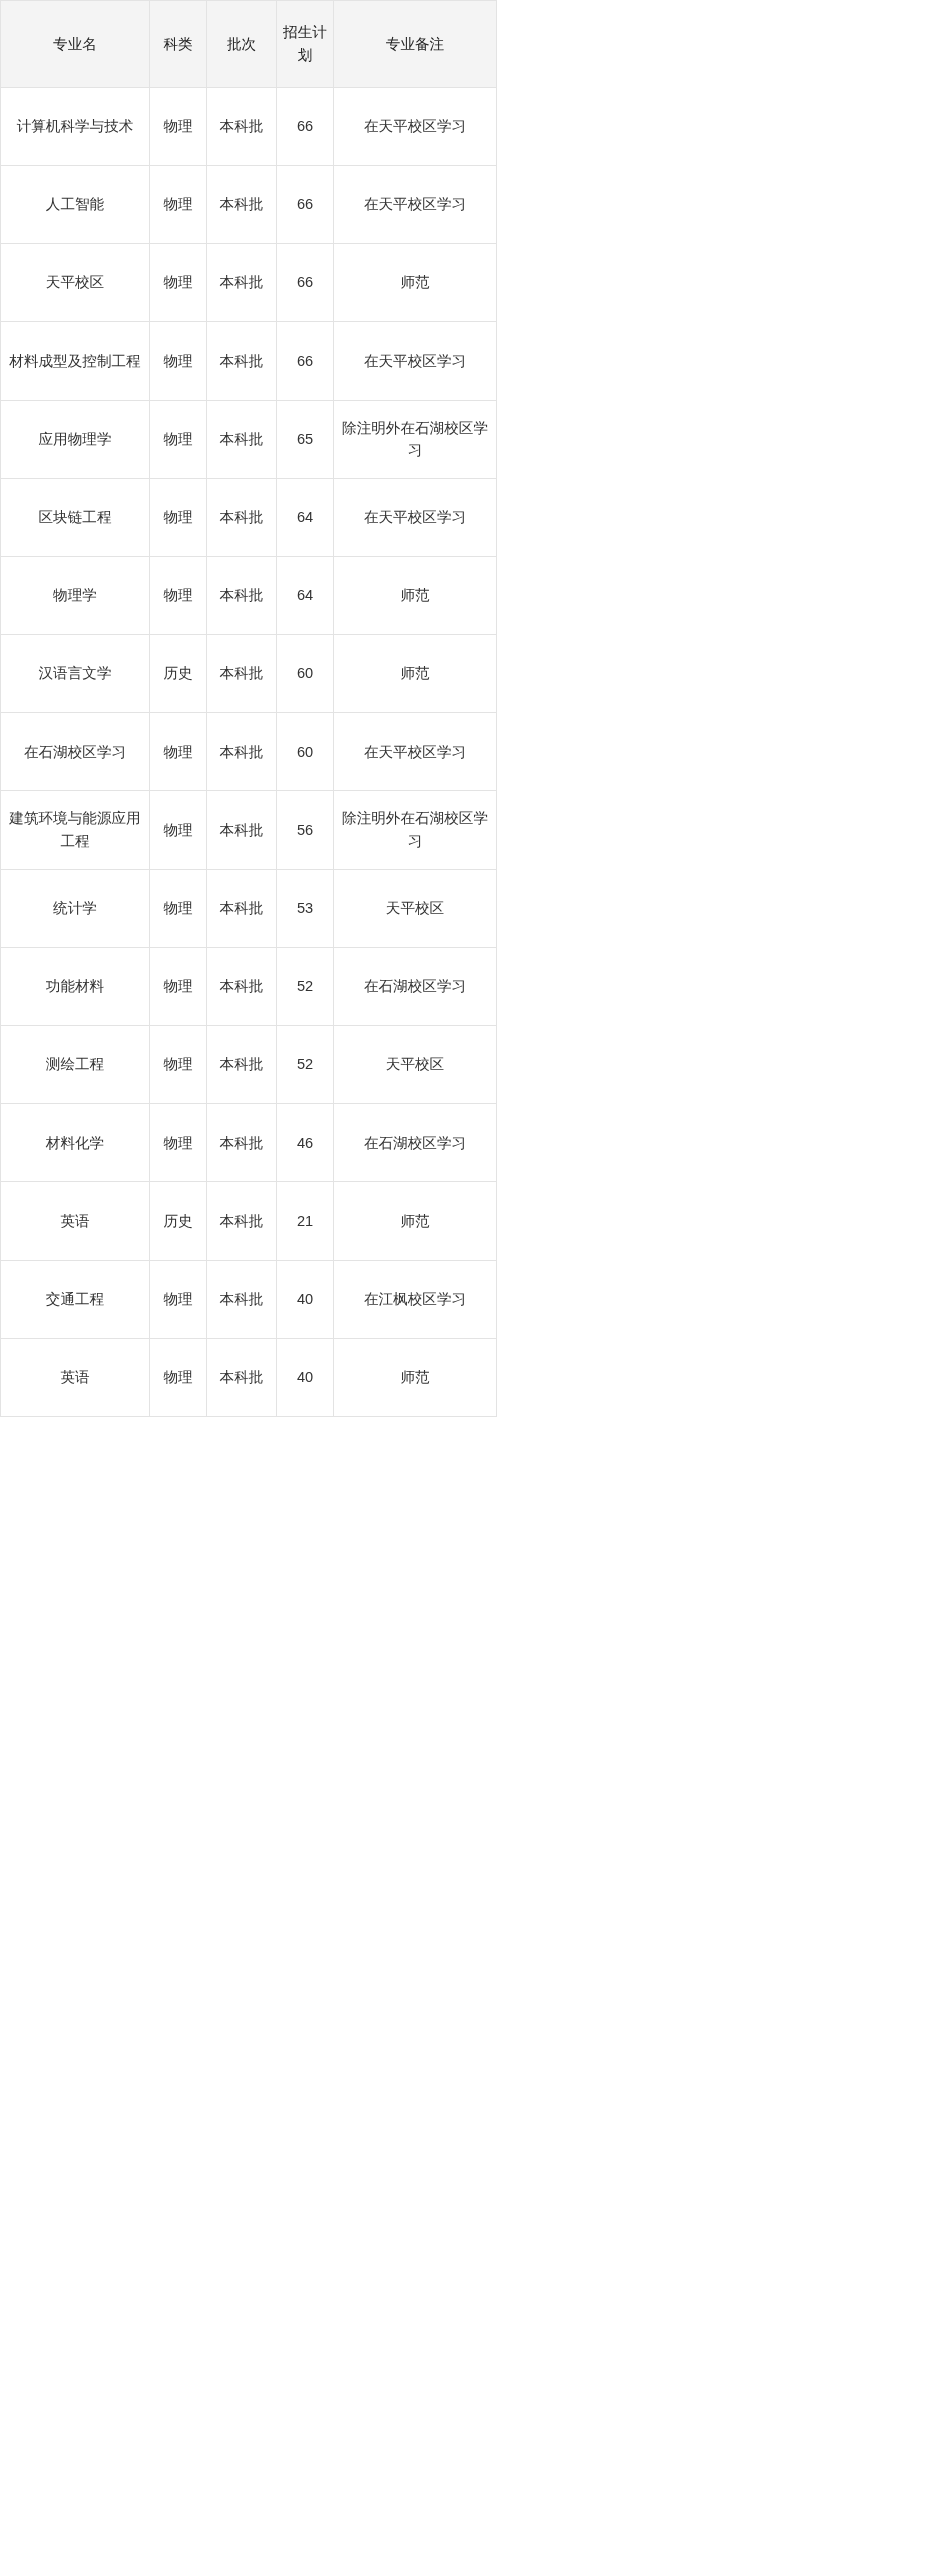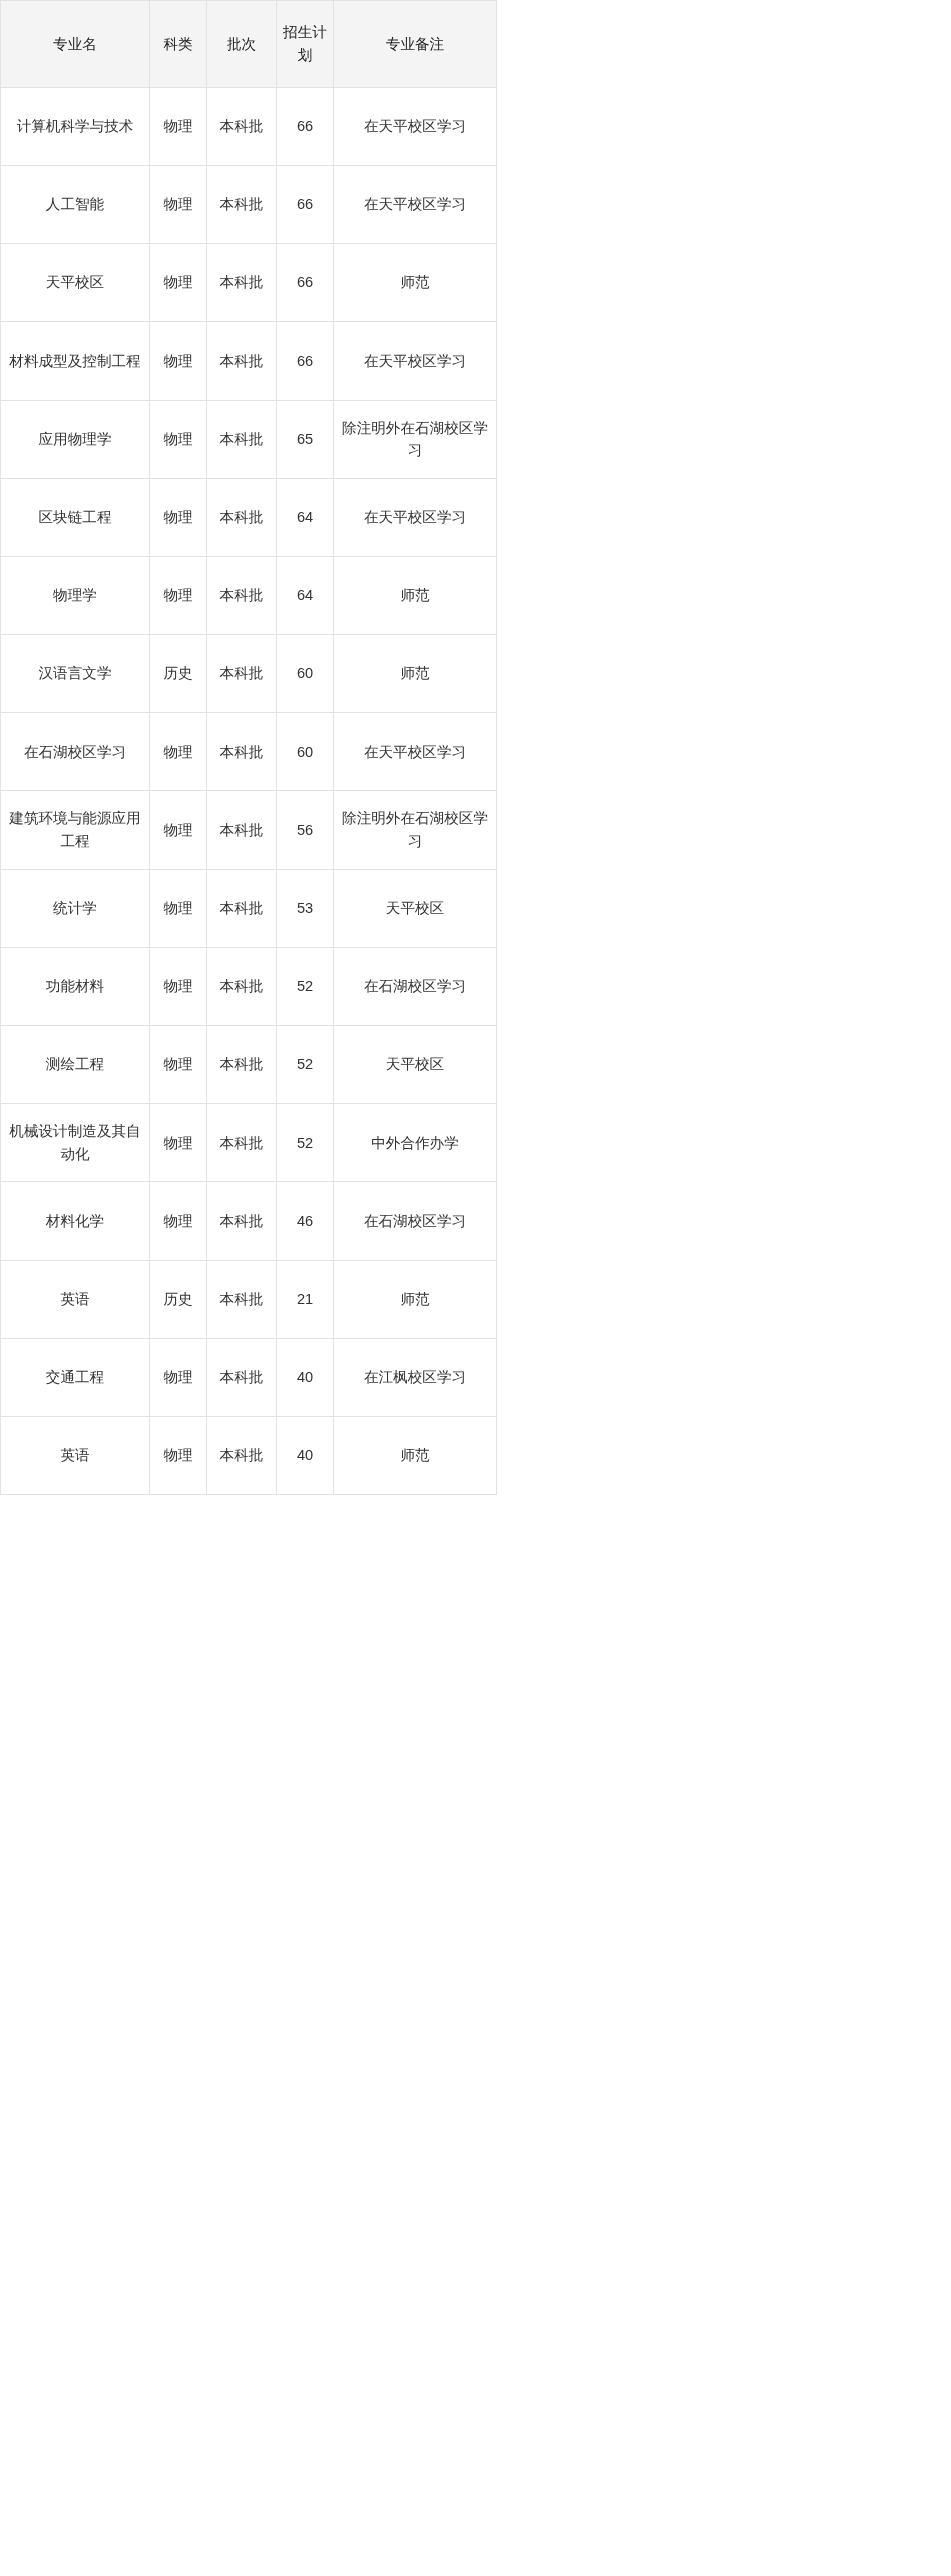--- a/index.html
+++ b/index.html
@@ -163,27 +163,20 @@
         <td>在石湖校区学习</td>
       </tr>
       <tr>
         <td>测绘工程</td>
         <td>物理</td>
         <td>本科批</td>
         <td>52</td>
         <td>天平校区</td>
       </tr>
       <tr>
-        <td>机械设计制造及其自动化</td>
-        <td>物理</td>
-        <td>本科批</td>
-        <td>52</td>
-        <td>中外合作办学</td>
-      </tr>
-      <tr>
         <td>材料化学</td>
         <td>物理</td>
         <td>本科批</td>
         <td>46</td>
         <td>在石湖校区学习</td>
       </tr>
       <tr>
         <td>英语</td>
         <td>历史</td>
         <td>本科批</td>

